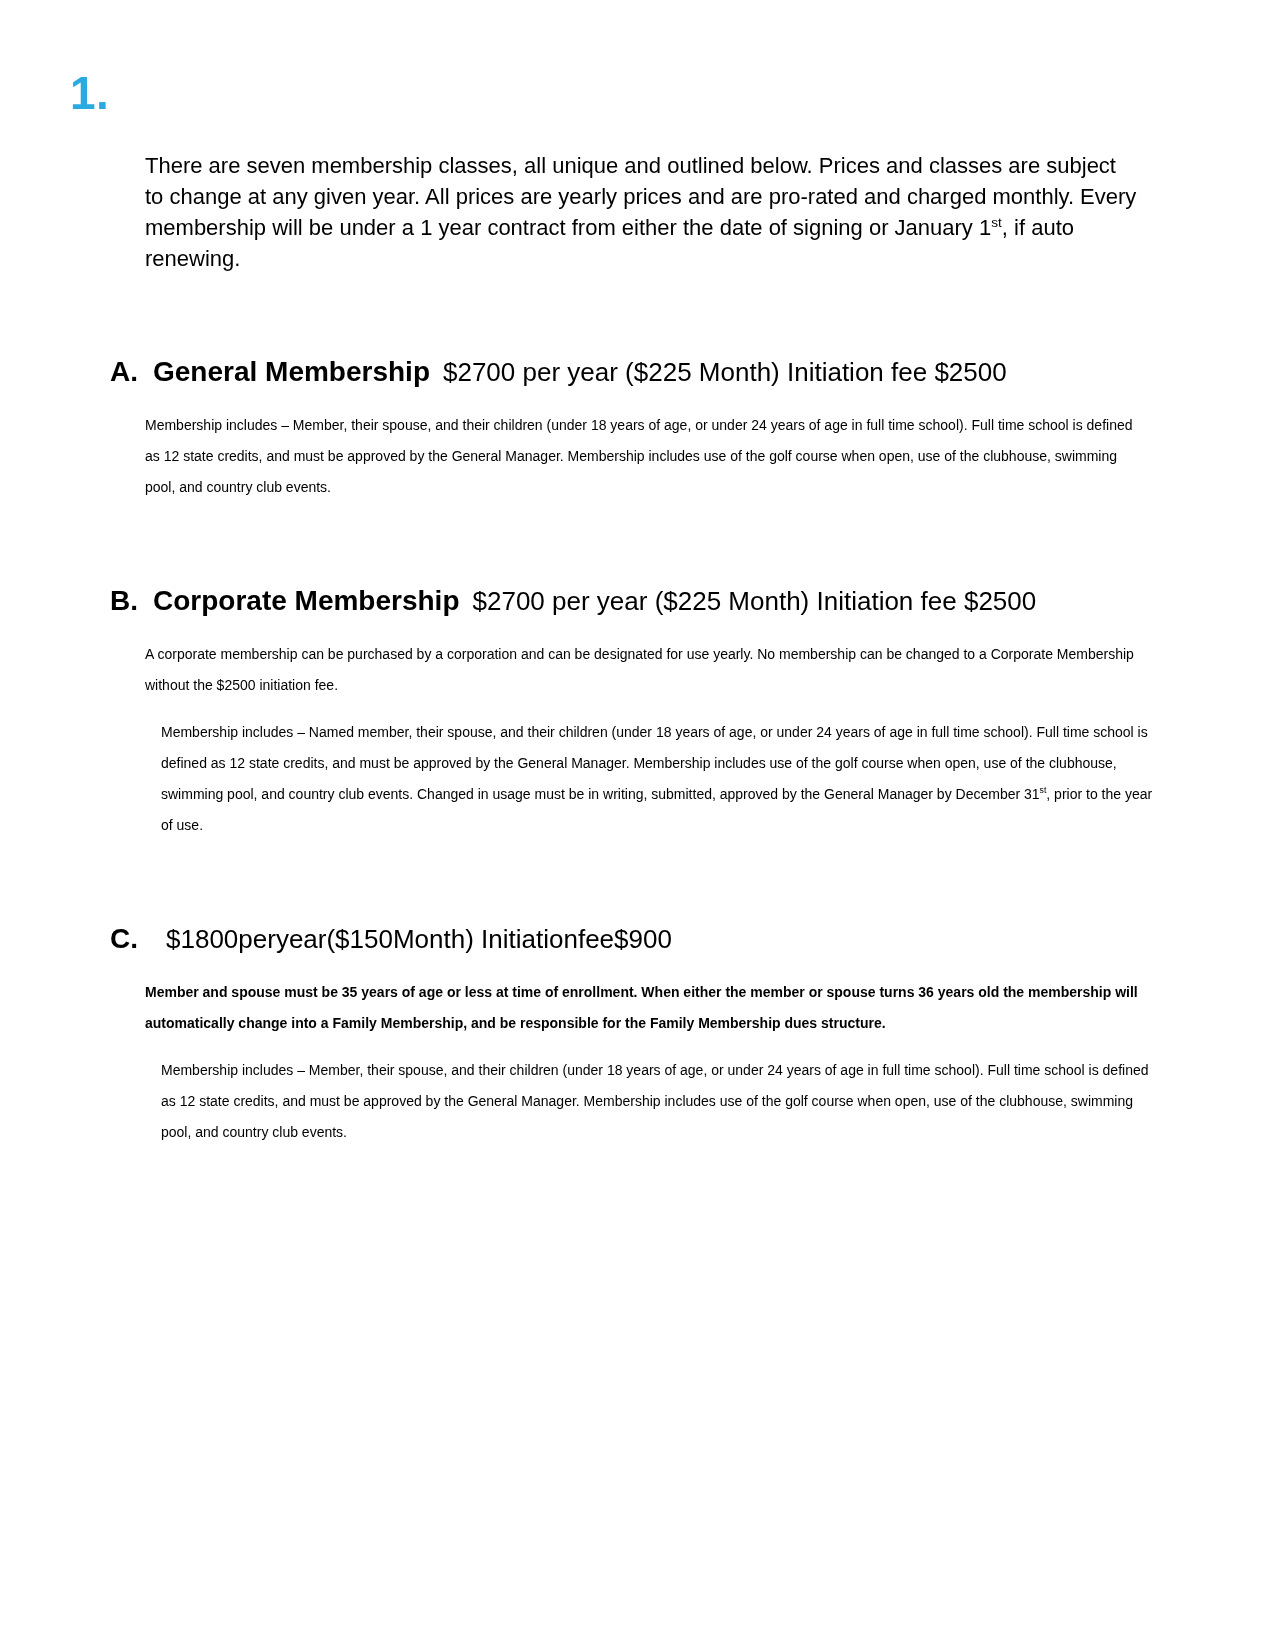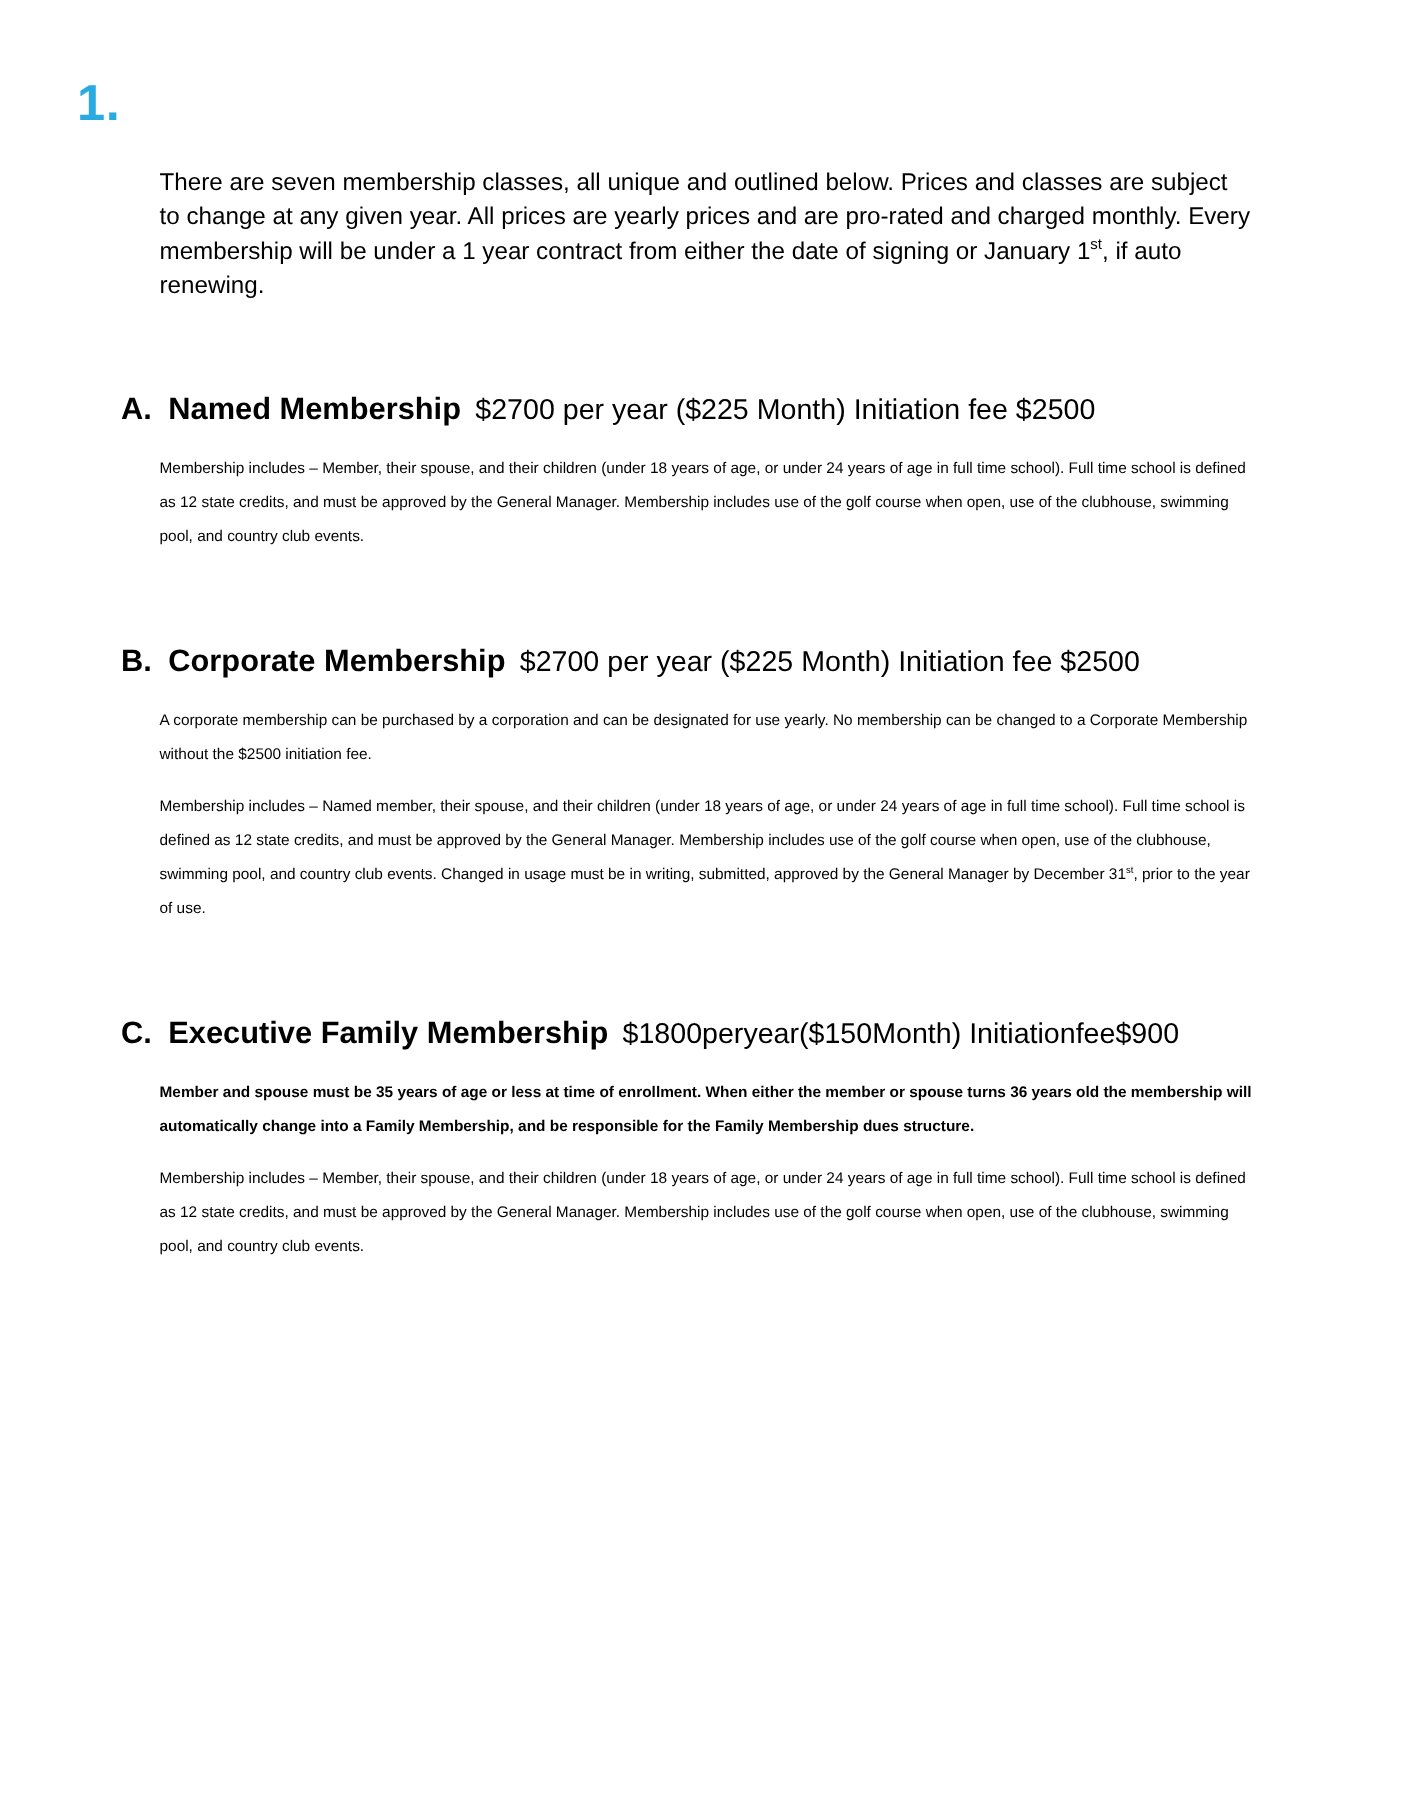--- a/index.html
+++ b/index.html
@@ -49,21 +49,21 @@
     font-weight: 400;
     margin-left: 13px;
   }
   .section-body { margin-left: 75px; }
   .section-body p {
     margin: 22px 0 0 0;
     width: 995px;
     font-size: 14px;
     line-height: 31px;
   }
-  .section-body p + p { margin-top: 16px; }
+  .section-body p + p { margin-top: 16px; margin-left: 16px; }
   .section-body p.wide { width: 1070px; font-weight: bold; }
   sup {
     font-size: 0.62em;
     vertical-align: super;
     line-height: 0;
   }
 </style>
 </head>
 <body>
 
@@ -71,21 +71,21 @@
   <h1 class="doc-title">
     <span class="title-number">1.</span>
   </h1>
 
   <p class="intro"><span>There are seven membership classes, all unique and outlined below. Prices and classes are subject to change at any given year. All prices are yearly prices and are pro-rated and charged monthly. Every membership will be under a 1 year contract from either the date of signing or January 1</span><sup>st</sup><span>, if auto renewing.</span></p>
 
   <div id="sections">
   <section class="membership-section">
     <h2 class="section-heading">
       <span class="section-letter">A.</span>
-      <span class="section-title">Named Membership</span>
+      <span class="section-title">General Membership</span>
       <span class="section-price">$2700 per year ($225 Month) Initiation fee $2500</span>
     </h2>
     <div class="section-body">
           <p><span>Membership includes – Member, their spouse, and their children (under 18 years of age, or under 24 years of age in full time school). Full time school is defined as 12 state credits, and must be approved by the General Manager. Membership includes use of the golf course when open, use of the clubhouse, swimming pool, and country club events.</span></p>
         </div>
   </section>
 
   <section class="membership-section">
     <h2 class="section-heading">
       <span class="section-letter">B.</span>
@@ -94,21 +94,20 @@
     </h2>
     <div class="section-body">
           <p><span>A corporate membership can be purchased by a corporation and can be designated for use yearly. No membership can be changed to a Corporate Membership without the $2500 initiation fee.</span></p>
           <p><span>Membership includes – Named member, their spouse, and their children (under 18 years of age, or under 24 years of age in full time school). Full time school is defined as 12 state credits, and must be approved by the General Manager. Membership includes use of the golf course when open, use of the clubhouse, swimming pool, and country club events. Changed in usage must be in writing, submitted, approved by the General Manager by December 31</span><sup>st</sup><span>, prior to the year of use.</span></p>
         </div>
   </section>
 
   <section class="membership-section">
     <h2 class="section-heading">
       <span class="section-letter">C.</span>
-      <span class="section-title">Executive Family Membership</span>
       <span class="section-price">$1800peryear($150Month) Initiationfee$900</span>
     </h2>
     <div class="section-body">
           <p class="wide"><span>Member and spouse must be 35 years of age or less at time of enrollment. When either the member or spouse turns 36 years old the membership will automatically change into a Family Membership, and be responsible for the Family Membership dues structure.</span></p>
           <p><span>Membership includes – Member, their spouse, and their children (under 18 years of age, or under 24 years of age in full time school). Full time school is defined as 12 state credits, and must be approved by the General Manager. Membership includes use of the golf course when open, use of the clubhouse, swimming pool, and country club events.</span></p>
         </div>
   </section>
 </div>
 </div>
 

